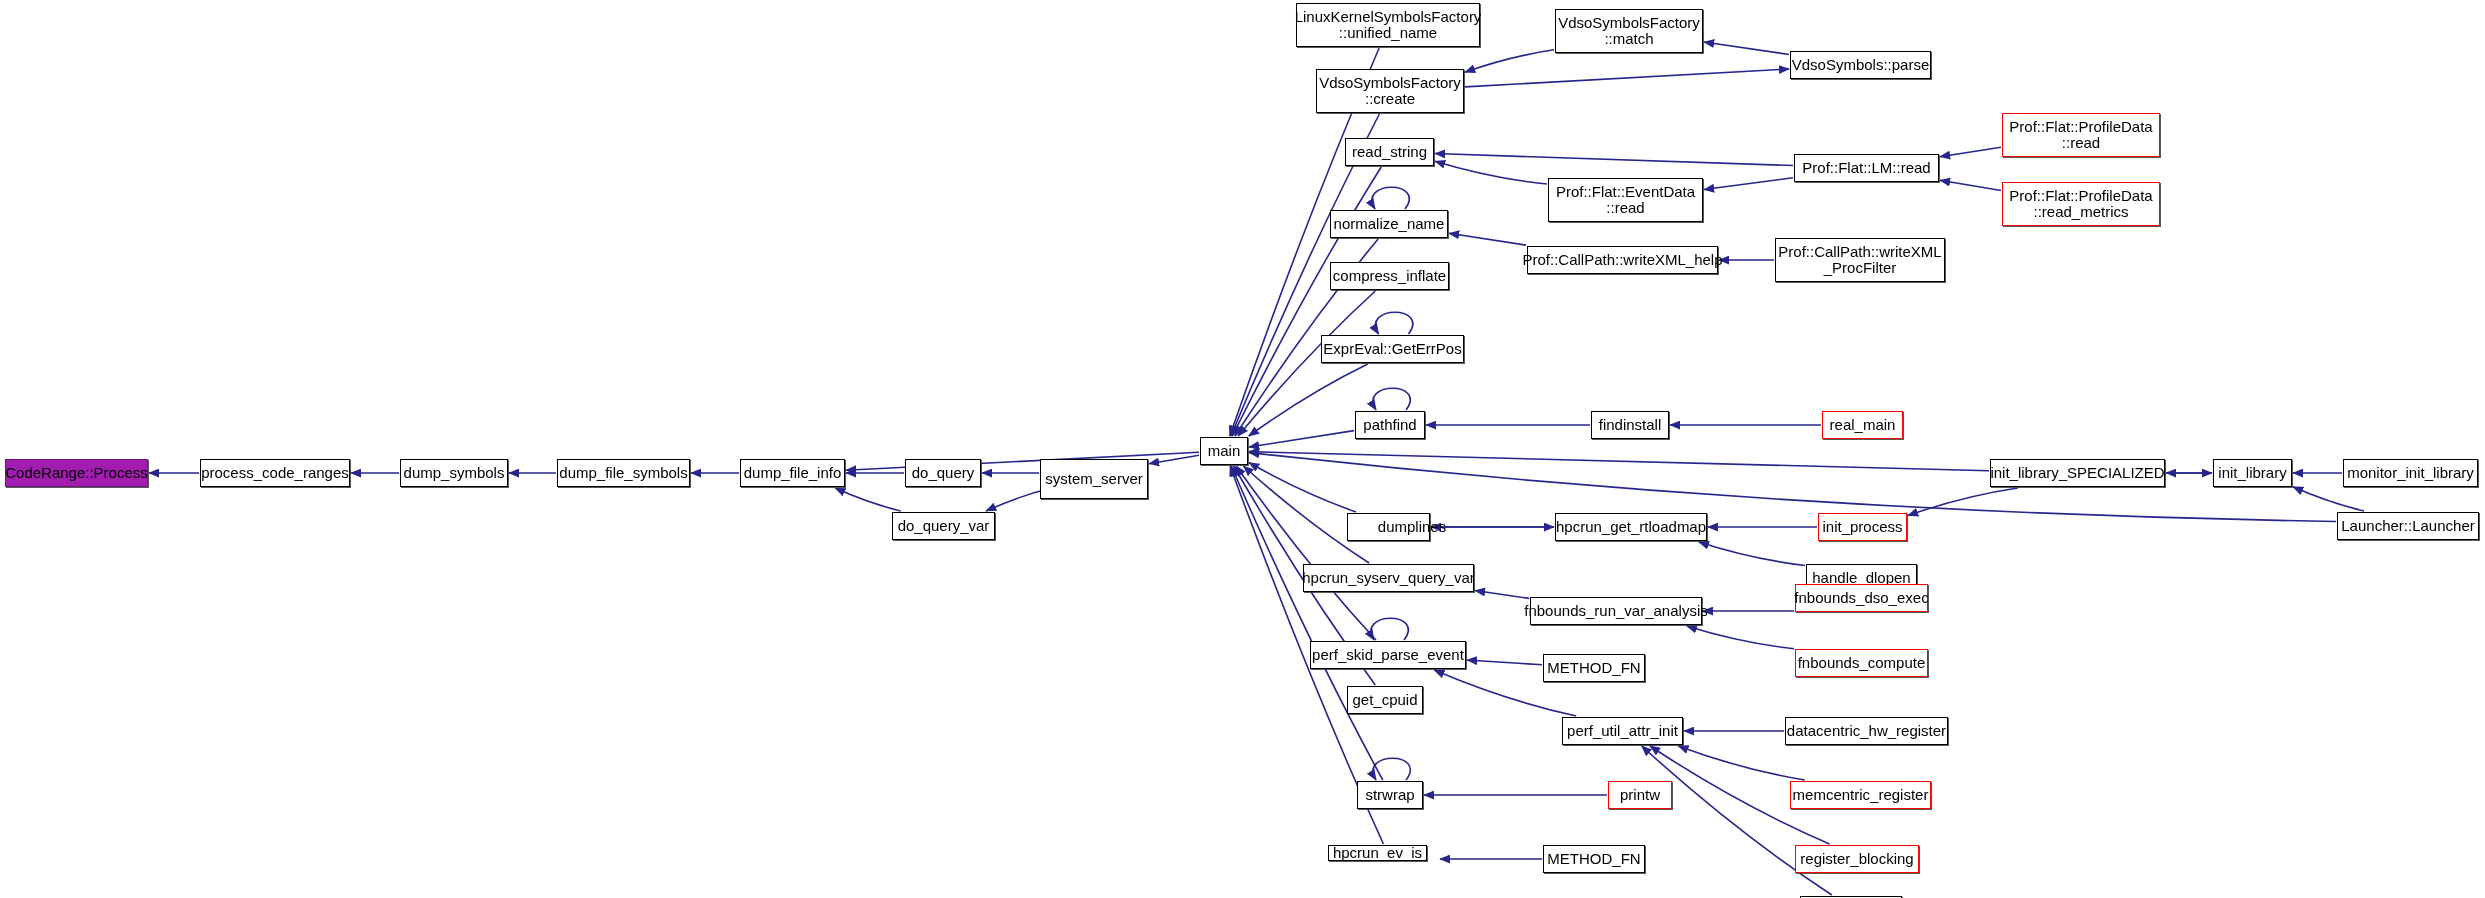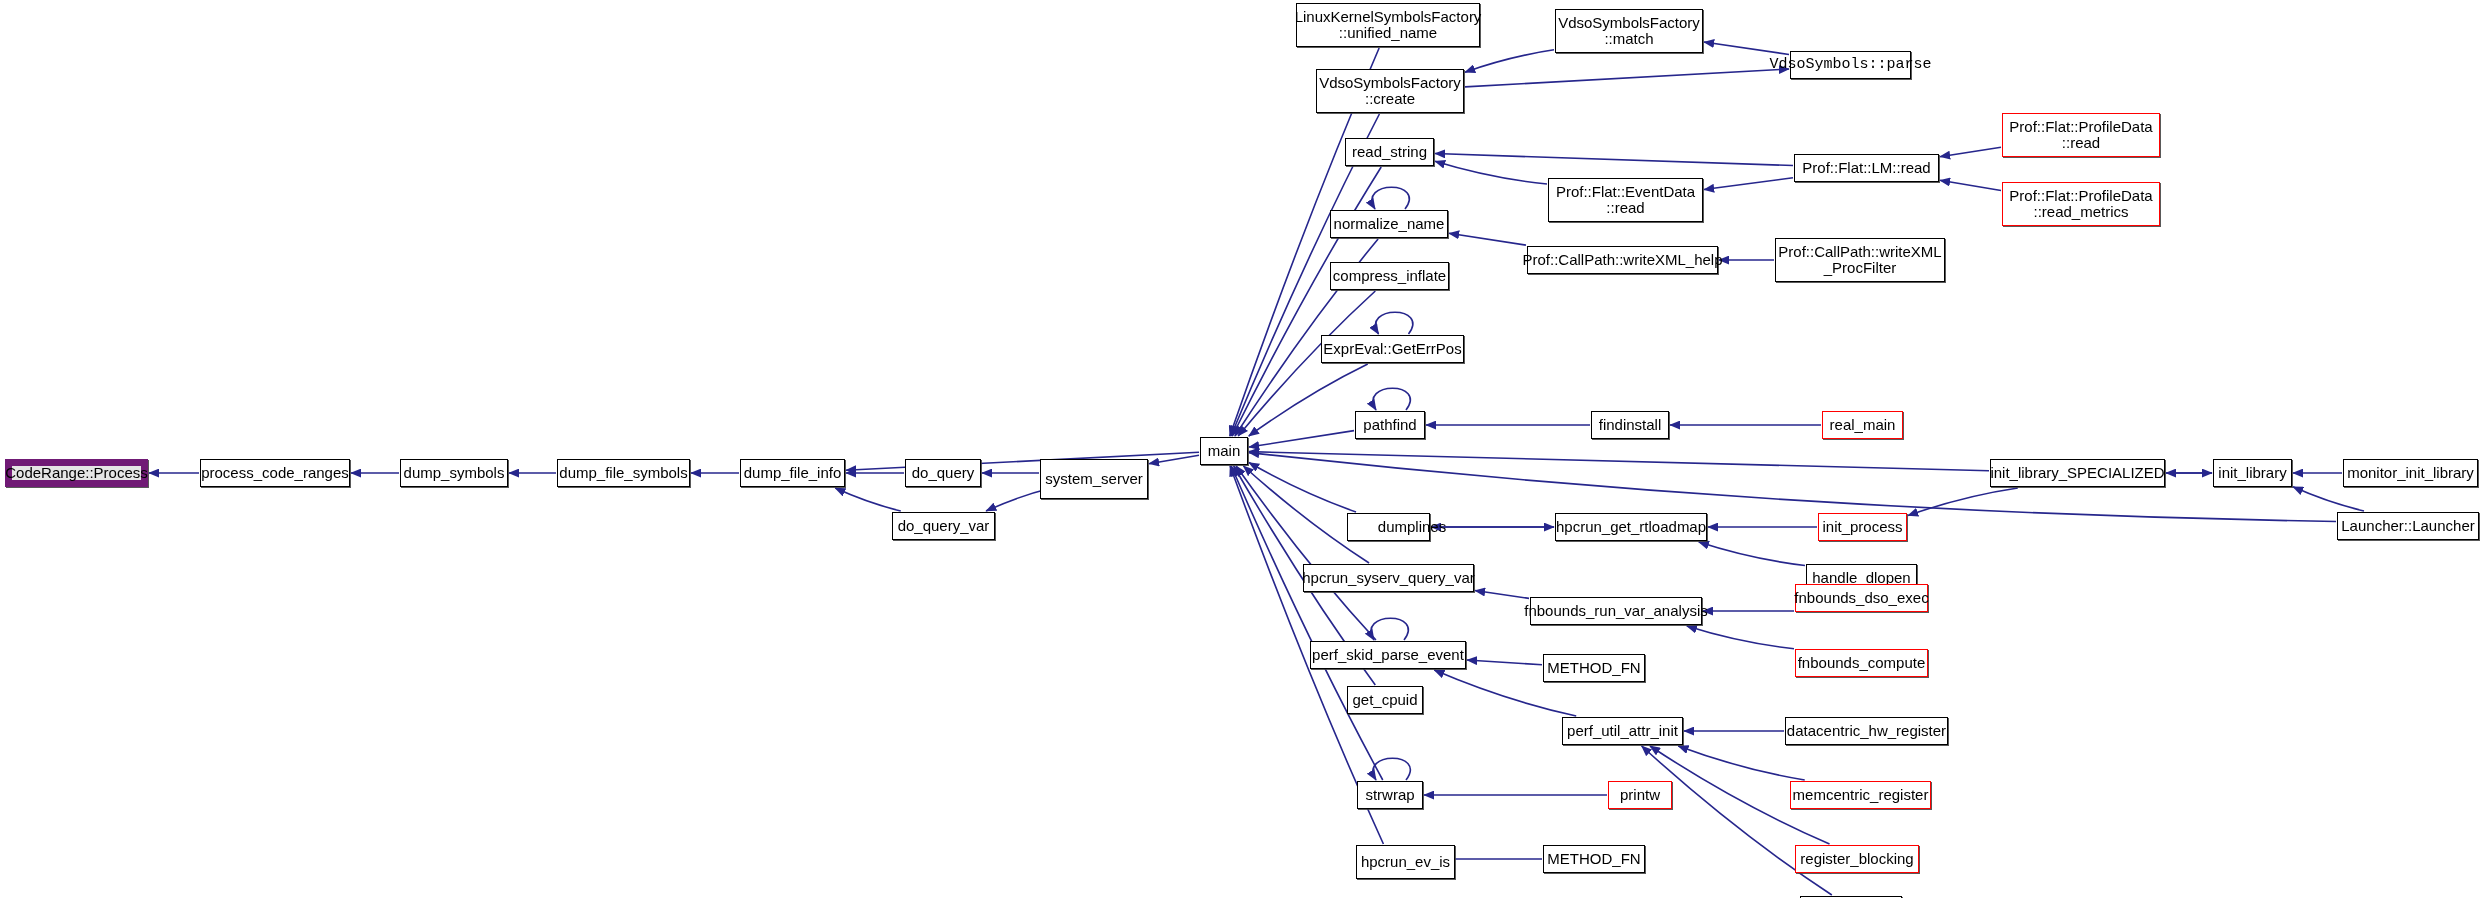--- a/index.html
+++ b/index.html
@@ -17,21 +17,21 @@
     justify-content:center;
     text-align:center;
     font-size:15px;
     line-height:1.08;
     white-space:pre-line;
     letter-spacing:0px;
     z-index:5;
     box-shadow:1px 1px 0 0 rgba(60,60,60,0.85);
   }
   .node.red{border:1px solid #ff0000;}
-  .node.filled{background:#e5e5e5;border:7px solid #701a75;}
+  .node.filled{background:#a21caf;border:1px solid #701a75;}
 </style>
 </head>
 <body>
 
 <div id="canvas">
   <svg id="edges" xmlns="http://www.w3.org/2000/svg">
     <defs>
       <marker id="arrow" markerWidth="11" markerHeight="9" refX="10.2" refY="4.5" orient="auto" markerUnits="userSpaceOnUse">
         <path d="M0,0 L11,4.5 L0,9 Z" fill="#26268c"></path>
       </marker>
@@ -110,21 +110,21 @@
       <div class="node" style="left: 905px; top: 459px; width: 76px; height: 28px;">do_query</div>
       <div class="node" style="left: 1040px; top: 459px; width: 108px; height: 40px;">system_server</div>
       <div class="node" style="left: 892px; top: 512px; width: 103px; height: 28px;">do_query_var</div>
       <div class="node" style="left: 1200px; top: 437px; width: 48px; height: 28px;">main</div>
       <div class="node" style="left: 1296px; top: 3px; width: 184px; height: 44px;">LinuxKernelSymbolsFactory
 ::unified_name</div>
       <div class="node" style="left: 1316px; top: 69px; width: 148px; height: 44px;">VdsoSymbolsFactory
 ::create</div>
       <div class="node" style="left: 1555px; top: 9px; width: 148px; height: 44px;">VdsoSymbolsFactory
 ::match</div>
-      <div class="node" style="left: 1790px; top: 51px; width: 121px; height: 28px; font-family: Liberation Mono, monospace;">VdsoSymbols::parse</div>
+      <div class="node" style="left: 1790px; top: 51px; width: 141px; height: 28px;">VdsoSymbols::parse</div>
       <div class="node" style="left: 1345px; top: 138px; width: 89px; height: 28px;">read_string</div>
       <div class="node" style="left: 1548px; top: 178px; width: 155px; height: 44px;">Prof::Flat::EventData
 ::read</div>
       <div class="node" style="left: 1794px; top: 154px; width: 145px; height: 28px;">Prof::Flat::LM::read</div>
       <div class="node red" style="left: 2002px; top: 113px; width: 158px; height: 44px;">Prof::Flat::ProfileData
 ::read</div>
       <div class="node red" style="left: 2002px; top: 182px; width: 158px; height: 44px;">Prof::Flat::ProfileData
 ::read_metrics</div>
       <div class="node" style="left: 1330px; top: 210px; width: 118px; height: 28px;">normalize_name</div>
       <div class="node" style="left: 1527px; top: 246px; width: 191px; height: 28px;">Prof::CallPath::writeXML_help</div>
@@ -149,17 +149,17 @@
       <div class="node red" style="left: 1795px; top: 649px; width: 133px; height: 28px;">fnbounds_compute</div>
       <div class="node" style="left: 1310px; top: 641px; width: 156px; height: 28px;">perf_skid_parse_event</div>
       <div class="node" style="left: 1543px; top: 654px; width: 102px; height: 28px;">METHOD_FN</div>
       <div class="node" style="left: 1347px; top: 686px; width: 76px; height: 28px;">get_cpuid</div>
       <div class="node" style="left: 1562px; top: 717px; width: 121px; height: 28px;">perf_util_attr_init</div>
       <div class="node" style="left: 1785px; top: 717px; width: 163px; height: 28px;">datacentric_hw_register</div>
       <div class="node red" style="left: 1790px; top: 781px; width: 141px; height: 28px;">memcentric_register</div>
       <div class="node red" style="left: 1795px; top: 845px; width: 124px; height: 28px;">register_blocking</div>
       <div class="node" style="left: 1357px; top: 781px; width: 66px; height: 28px;">strwrap</div>
       <div class="node red" style="left: 1608px; top: 781px; width: 64px; height: 28px;">printw</div>
-      <div class="node" style="left: 1356px; top: 845px; width: 99px; height: 34px;">hpcrun_ev_is</div>
+      <div class="node" style="left: 1328px; top: 845px; width: 99px; height: 16px;">hpcrun_ev_is</div>
       <div class="node" style="left: 1543px; top: 845px; width: 102px; height: 28px;">METHOD_FN</div>
       <div class="node" style="left: 1800px; top: 896px; width: 102px; height: 28px;">METHOD_FN</div>
     </div>
 </div>
 
 </body></html>

